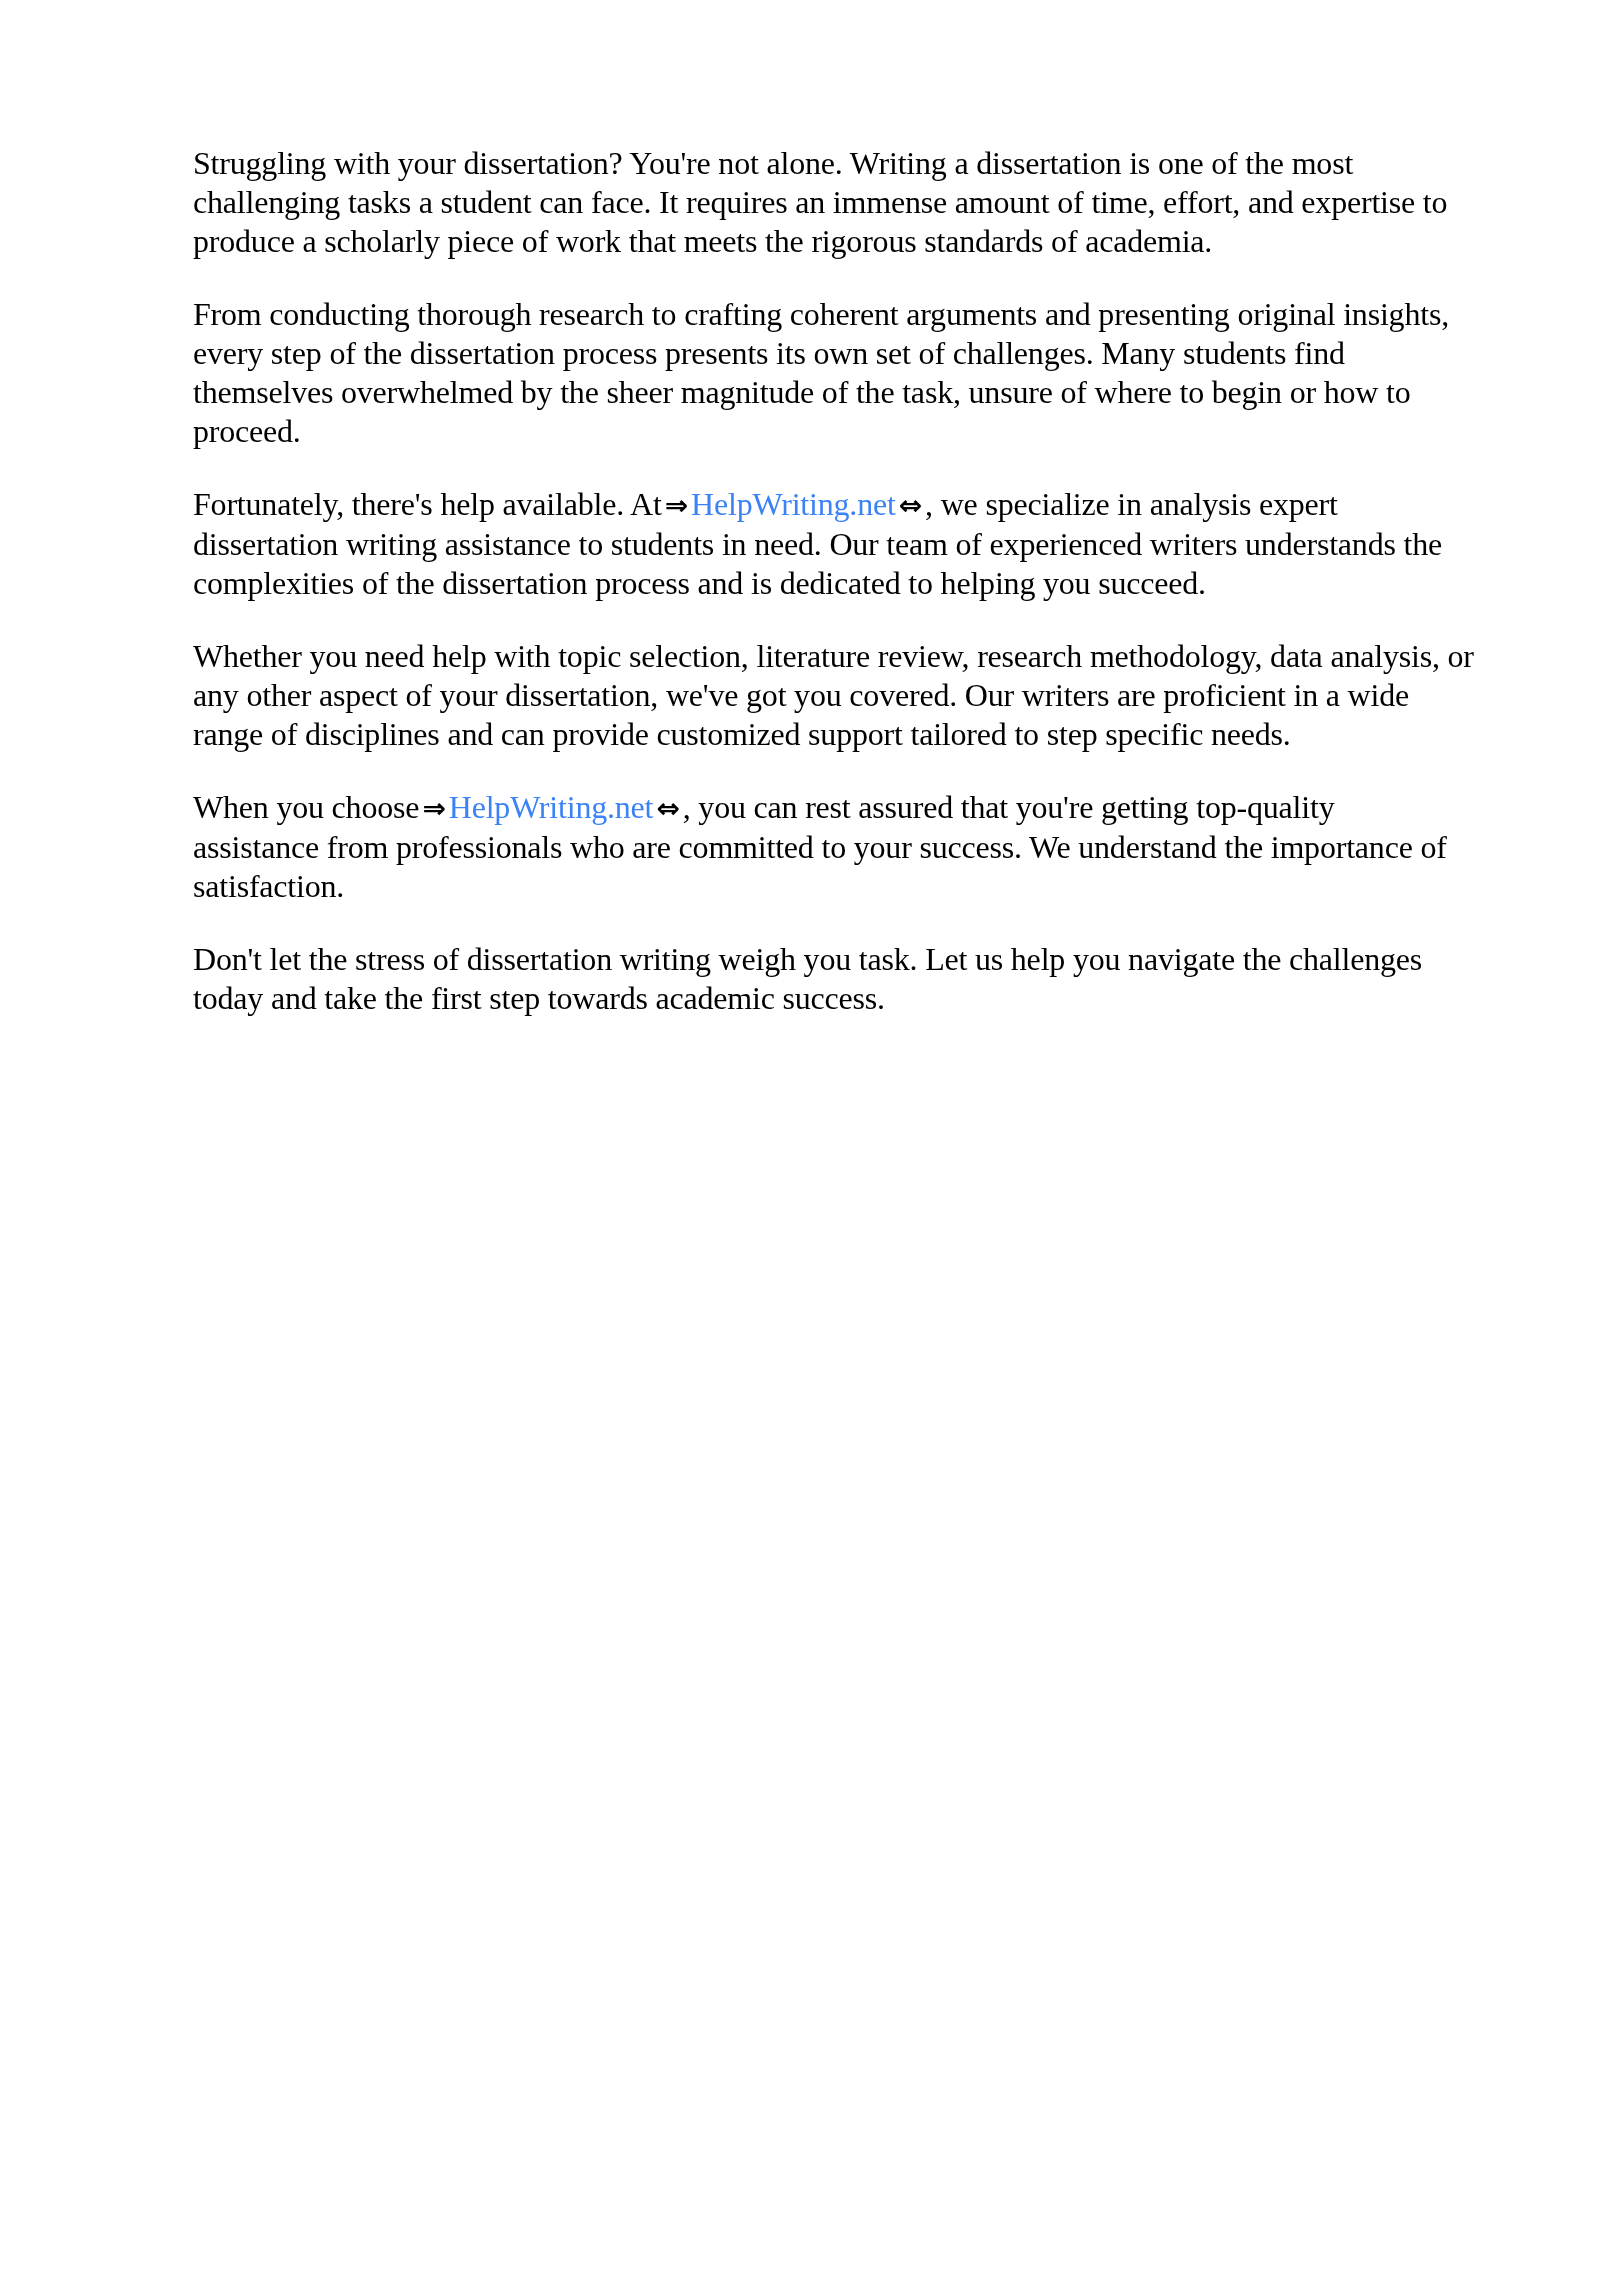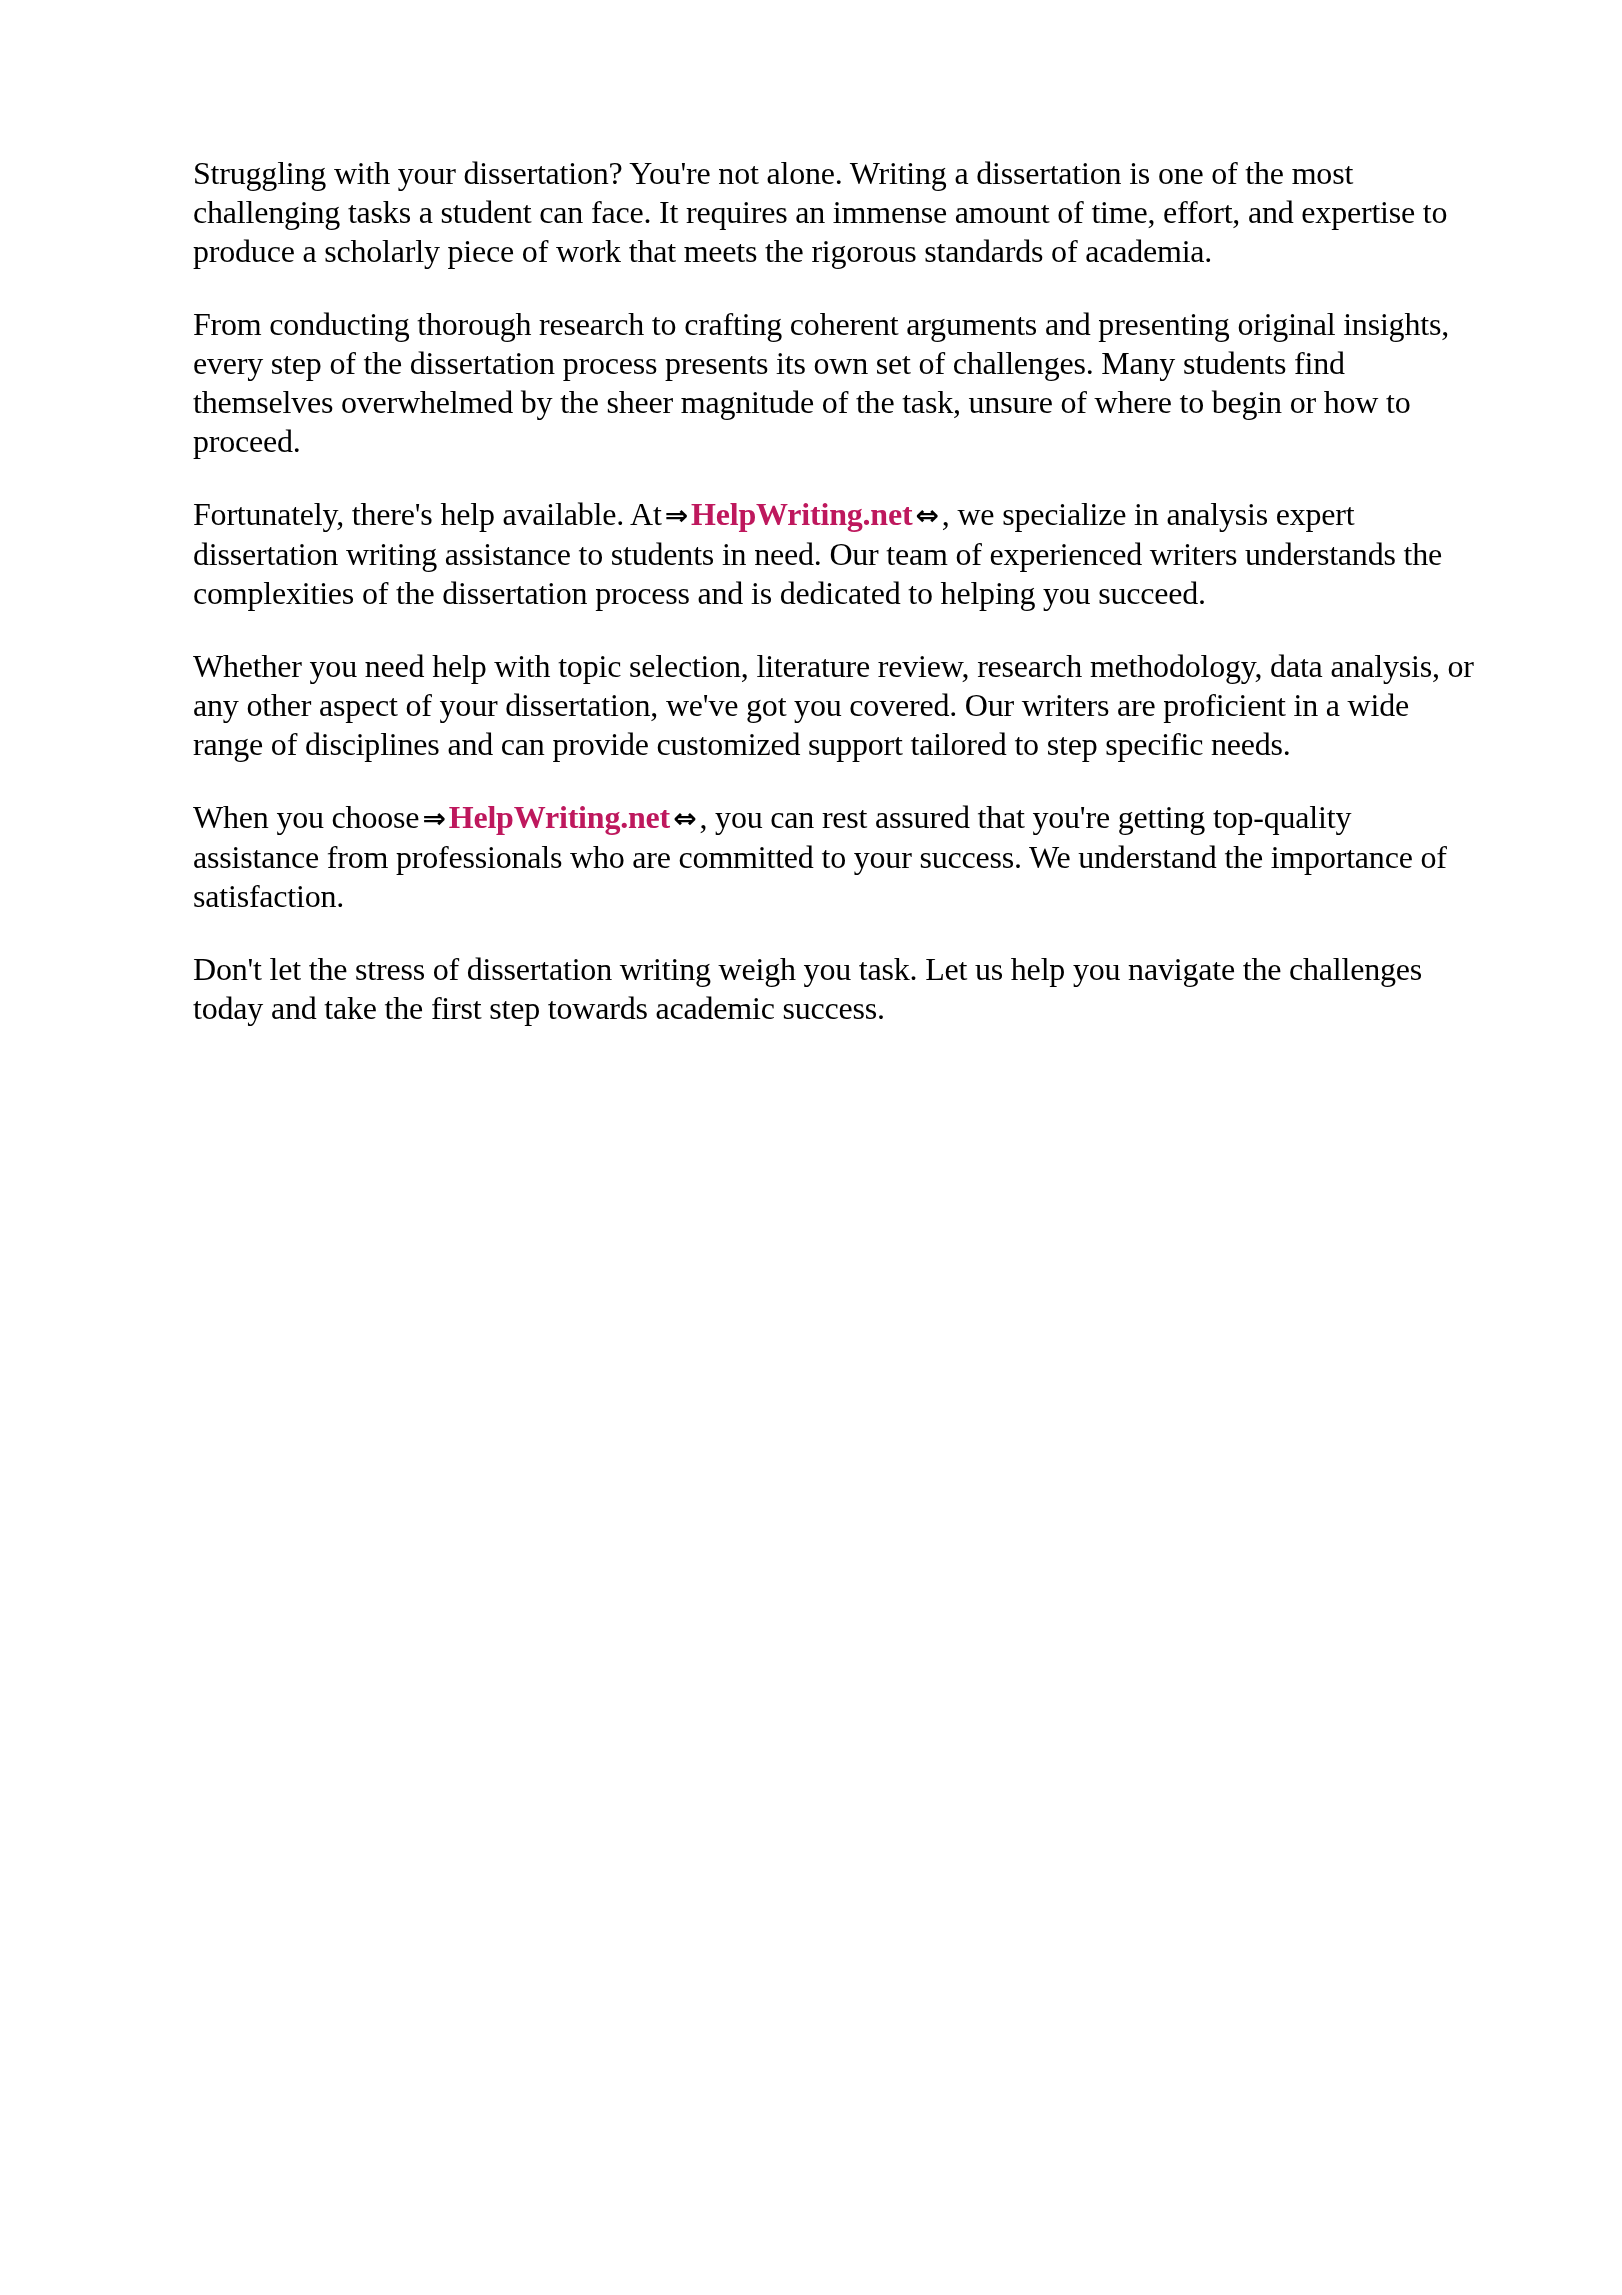--- a/index.html
+++ b/index.html
@@ -9,38 +9,38 @@
     }
     body {
       width: 1622px;
       height: 2295px;
       position: relative;
       overflow: hidden;
     }
     .page {
       position: absolute;
       left: 193px;
-      top: 154px;
+      top: 144px;
       width: 1365px;
       font-family: "Liberation Serif", "DejaVu Serif", serif;
       font-size: 32px;
       line-height: 39px;
       color: #000000;
       letter-spacing: -0.2px;
     }
     .para {
       margin: 0 0 34px 0;
       white-space: nowrap;
     }
     .line {
       display: block;
     }
     .link {
-      color: #be185d;
-      font-weight: bold;
+      color: #3b82f6;
+      font-weight: normal;
       text-decoration: none;
       cursor: pointer;
     }
     .arrow {
       font-family: "DejaVu Sans", sans-serif;
       font-size: 28px;
       font-weight: bold;
       display: inline-block;
       margin: 0 3.1px;
     }

